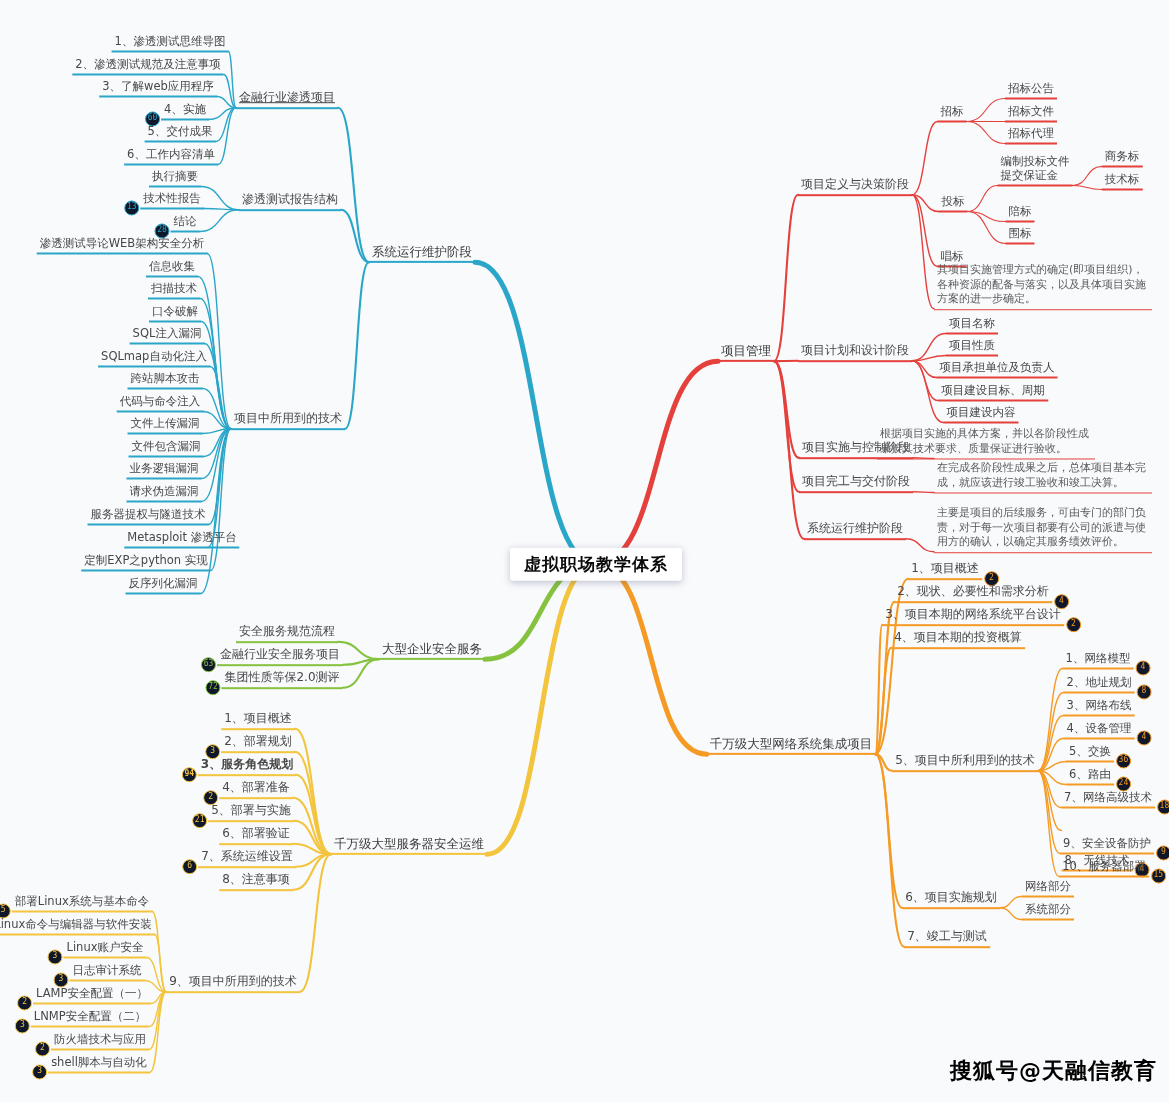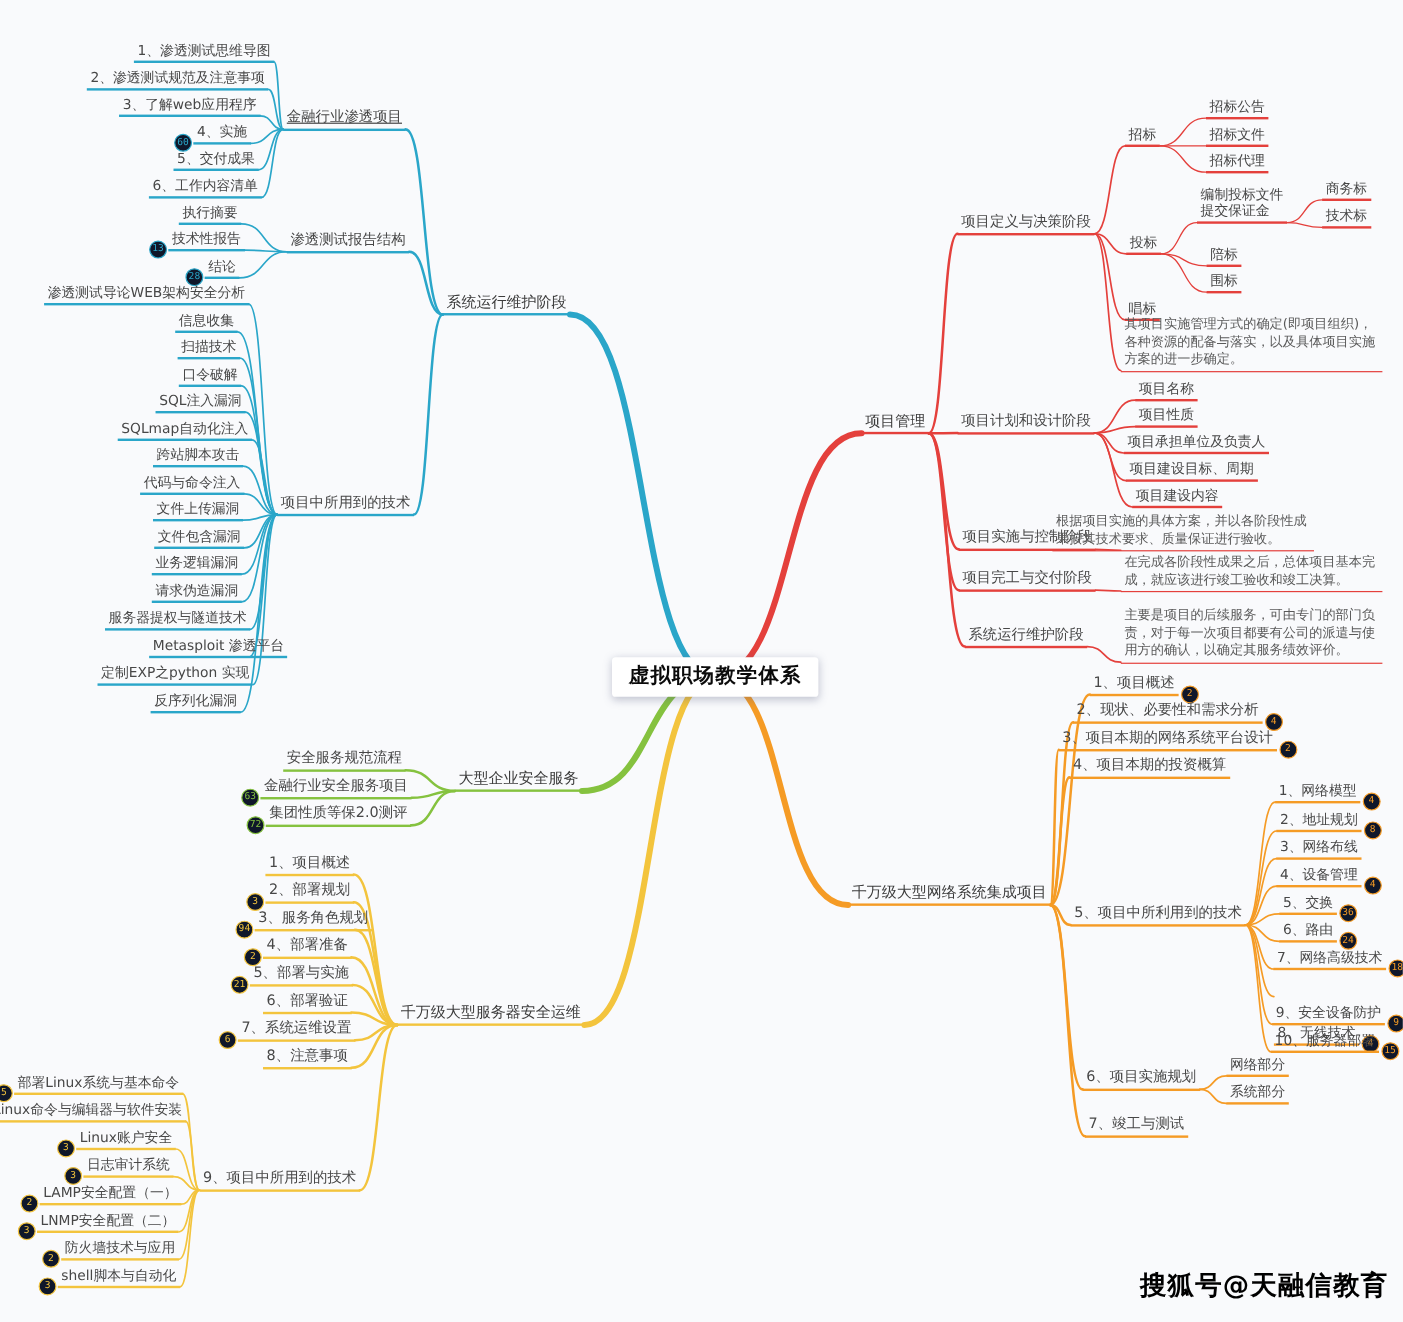--- a/index.html
+++ b/index.html
@@ -223,21 +223,21 @@
     <div class="node lv3" style="left: 1097px; top: 822px; border-bottom-color: rgb(245, 155, 37); margin-top: 40px;"><span class="lbl">8、无线技术</span><span class="badge br" style="border-color: rgb(245, 155, 37); color: rgb(245, 155, 37);">4</span></div>
     <div class="node lv3" style="left: 1107px; top: 845px; border-bottom-color: rgb(245, 155, 37);"><span class="lbl">9、安全设备防护</span><span class="badge br" style="border-color: rgb(245, 155, 37); color: rgb(245, 155, 37);">9</span></div>
     <div class="node lv3" style="left: 1104px; top: 868px; border-bottom-color: rgb(245, 155, 37);"><span class="lbl">10、服务器部署</span><span class="badge br" style="border-color: rgb(245, 155, 37); color: rgb(245, 155, 37);">15</span></div>
     <div class="node lv2" style="left: 951px; top: 899px; border-bottom-color: rgb(245, 155, 37);"><span class="lbl">6、项目实施规划</span></div>
     <div class="node lv3" style="left: 1048px; top: 888px; border-bottom-color: rgb(245, 155, 37);"><span class="lbl">网络部分</span></div>
     <div class="node lv3" style="left: 1048px; top: 911px; border-bottom-color: rgb(245, 155, 37);"><span class="lbl">系统部分</span></div>
     <div class="node lv2" style="left: 947px; top: 938px; border-bottom-color: rgb(245, 155, 37);"><span class="lbl">7、竣工与测试</span></div>
     <div class="node lv1" style="left: 409px; top: 845px; border-bottom-color: rgb(243, 196, 61);"><span class="lbl">千万级大型服务器安全运维</span></div>
     <div class="node lv2" style="left: 258px; top: 720px; border-bottom-color: rgb(243, 196, 61);"><span class="lbl">1、项目概述</span></div>
     <div class="node lv2" style="left: 258px; top: 743px; border-bottom-color: rgb(243, 196, 61);"><span class="lbl">2、部署规划</span><span class="badge bl" style="border-color: rgb(243, 196, 61); color: rgb(243, 196, 61);">3</span></div>
-    <div class="node lv2" style="left: 261px; top: 766px; border-bottom-color: rgb(243, 196, 61);"><span class="lbl">3、服务角色规划</span><span class="badge bl" style="border-color: rgb(243, 196, 61); color: rgb(243, 196, 61);">94</span></div>
+    <div class="node lv2" style="left: 247px; top: 766px; border-bottom-color: rgb(243, 196, 61); font-weight: bold;"><span class="lbl">3、服务角色规划</span><span class="badge bl" style="border-color: rgb(243, 196, 61); color: rgb(243, 196, 61);">94</span></div>
     <div class="node lv2" style="left: 256px; top: 789px; border-bottom-color: rgb(243, 196, 61);"><span class="lbl">4、部署准备</span><span class="badge bl" style="border-color: rgb(243, 196, 61); color: rgb(243, 196, 61);">2</span></div>
     <div class="node lv2" style="left: 251px; top: 812px; border-bottom-color: rgb(243, 196, 61);"><span class="lbl">5、部署与实施</span><span class="badge bl" style="border-color: rgb(243, 196, 61); color: rgb(243, 196, 61);">21</span></div>
     <div class="node lv2" style="left: 256px; top: 835px; border-bottom-color: rgb(243, 196, 61);"><span class="lbl">6、部署验证</span></div>
     <div class="node lv2" style="left: 247px; top: 858px; border-bottom-color: rgb(243, 196, 61);"><span class="lbl">7、系统运维设置</span><span class="badge bl" style="border-color: rgb(243, 196, 61); color: rgb(243, 196, 61);">6</span></div>
     <div class="node lv2" style="left: 256px; top: 881px; border-bottom-color: rgb(243, 196, 61);"><span class="lbl">8、注意事项</span></div>
     <div class="node lv2" style="left: 233px; top: 983px; border-bottom-color: rgb(243, 196, 61);"><span class="lbl">9、项目中所用到的技术</span></div>
     <div class="node lv3" style="left: 82px; top: 903px; border-bottom-color: rgb(243, 196, 61);"><span class="lbl">部署Linux系统与基本命令</span><span class="badge bl" style="border-color: rgb(243, 196, 61); color: rgb(243, 196, 61);">5</span></div>
     <div class="node lv3" style="left: 73px; top: 926px; border-bottom-color: rgb(243, 196, 61);"><span class="lbl">Linux命令与编辑器与软件安装</span></div>
     <div class="node lv3" style="left: 105px; top: 949px; border-bottom-color: rgb(243, 196, 61);"><span class="lbl">Linux账户安全</span><span class="badge bl" style="border-color: rgb(243, 196, 61); color: rgb(243, 196, 61);">3</span></div>
     <div class="node lv3" style="left: 107px; top: 972px; border-bottom-color: rgb(243, 196, 61);"><span class="lbl">日志审计系统</span><span class="badge bl" style="border-color: rgb(243, 196, 61); color: rgb(243, 196, 61);">3</span></div>

